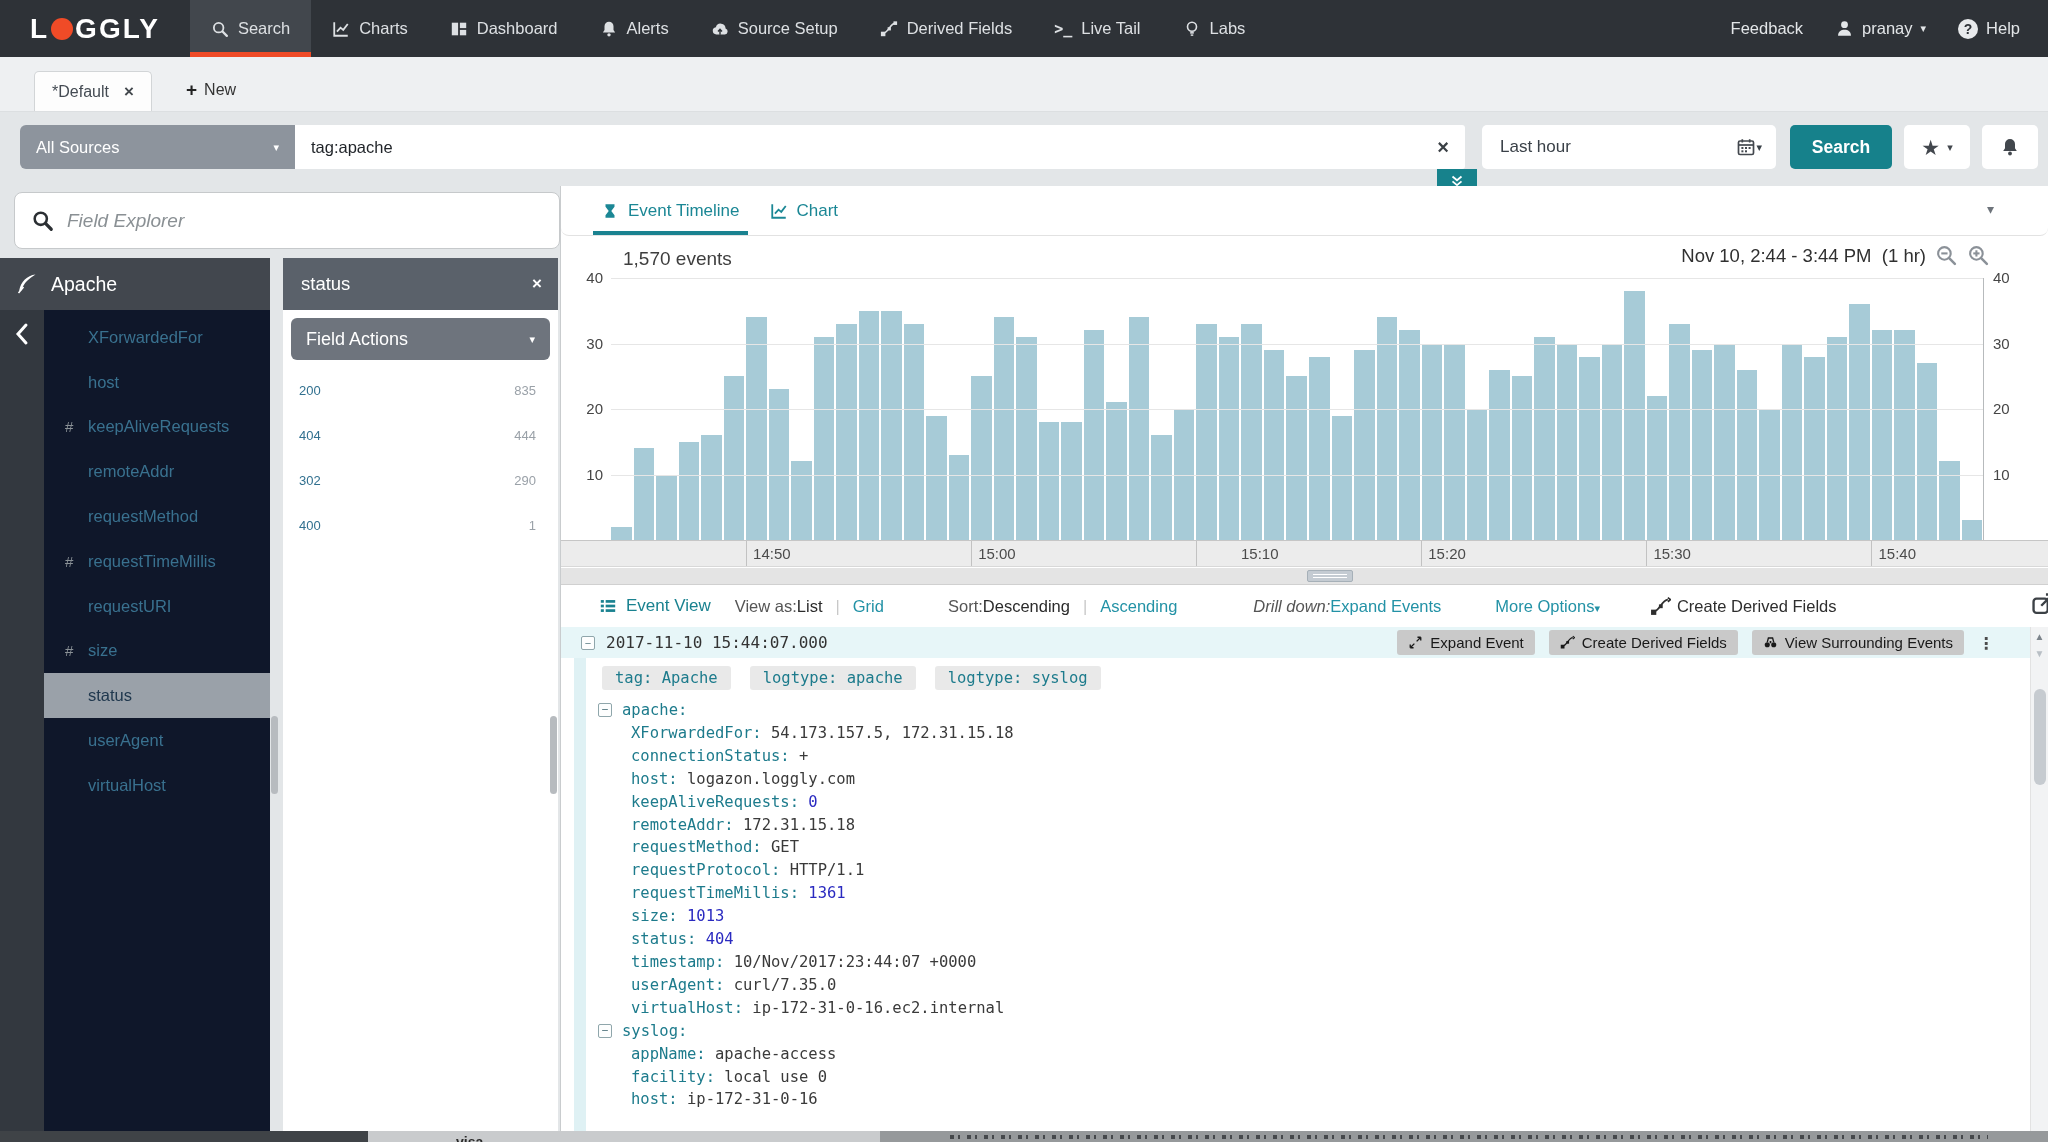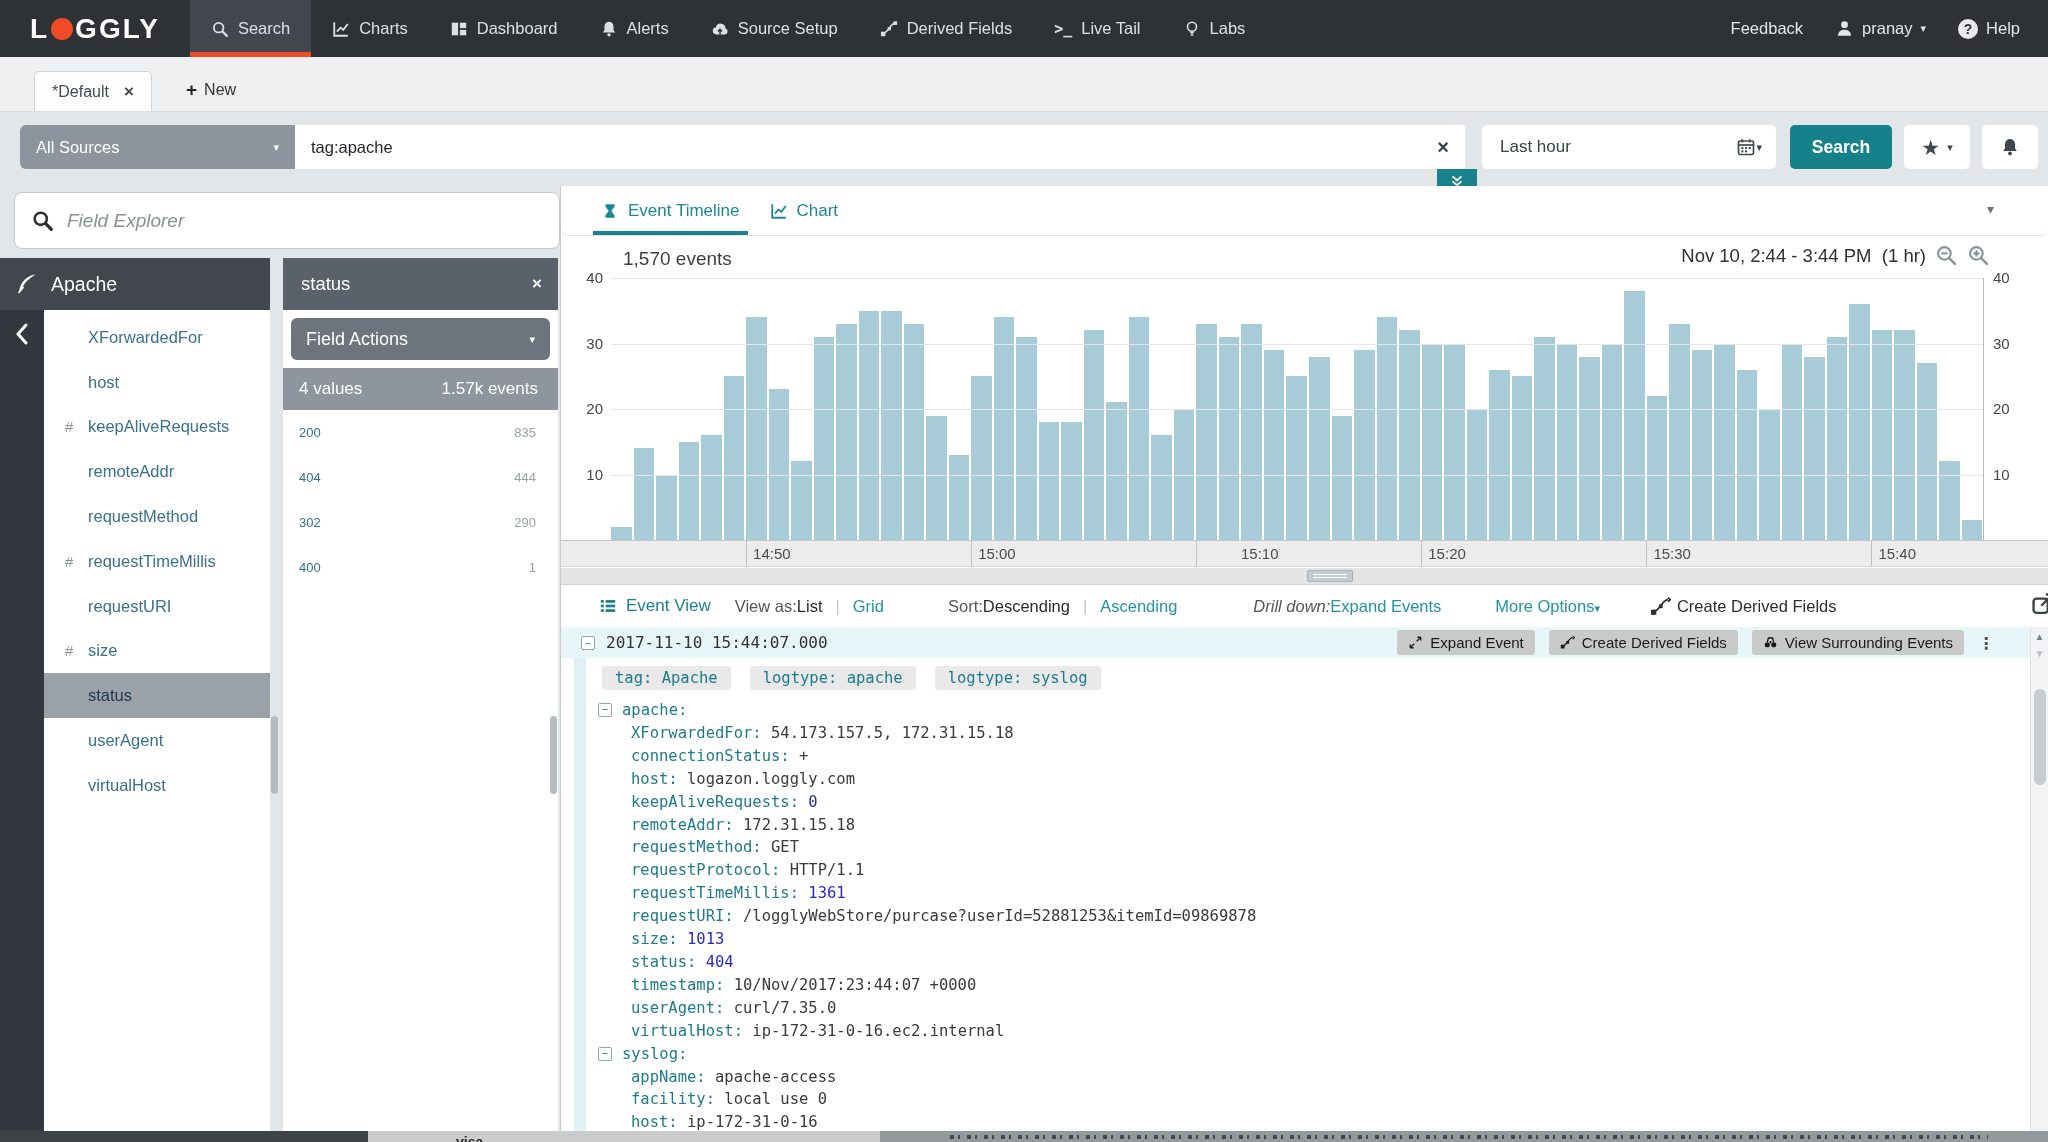--- a/index.html
+++ b/index.html
@@ -46,21 +46,21 @@
 
   
   .fx-box { position:absolute; left:14px; top:192px; width:546px; height:57px; background:#fff; border:1px solid #c6c9cb; border-radius:8px; display:flex; align-items:center; padding:0 16px; gap:13px; color:#2b2f33; }
   .fx-box svg { width:23px; height:23px; }
   .fx-box input { flex:1; border:none; outline:none; font-style:italic; font-size:19px; color:#555; background:transparent; font-family:"Liberation Sans",sans-serif; }
   .fx-box input::placeholder { color:#8a9094; }
   .apache-hd { position:absolute; left:0; top:258px; width:270px; height:52px; background:#42474e; color:#fff; display:flex; align-items:center; gap:13px; padding-left:14px; font-size:19.5px; cursor:pointer; }
   .apache-hd svg { width:24px; height:24px; }
   .left-strip { position:absolute; left:0; top:310px; width:44px; height:821px; background:#33383f; }
   .collapse-btn { margin:12px auto; width:22px; height:24px; display:block; color:#fff; cursor:pointer; }
-  .field-list { position:absolute; left:44px; top:310px; width:226px; height:821px; background:#ffffff; padding-top:5px; }
+  .field-list { position:absolute; left:44px; top:310px; width:226px; height:821px; background:#0f172a; padding-top:5px; }
   .fl-row { height:44.8px; display:flex; align-items:center; font-size:16.5px; color:#39718f; position:relative; padding-left:44px; cursor:pointer; }
   .fl-hash { position:absolute; left:21px; color:#8a9196; font-size:15px; }
   .fl-row.sel { background:#9aa1a9; color:#20384e; }
   .fl-row.sel .fl-hash { color:#41525f; }
   .sb-thumb { position:absolute; width:7px; height:78px; top:716px; border-radius:4px; background:#b7bbbf; cursor:grab; }
 
   
   .status-panel { position:absolute; left:283px; top:258px; width:275px; height:873px; background:#fff; }
   .sp-hd { height:52px; background:#5a616a; color:#fff; display:flex; align-items:center; justify-content:space-between; padding:0 16px 0 18px; font-size:18.5px; }
   .sp-hd .tab-x { color:#fff; }
@@ -353,24 +353,20 @@
   <div class="sb-thumb" style="left:271px"></div>
 
   <div class="status-panel">
     <div class="sp-hd">
       <span>status</span>
       <span class="tab-x">×</span>
     </div>
     <div class="sp-actions">
       <span>Field Actions</span>
       <span class="caret">▾</span>
-    </div>
-    <div class="sp-vals">
-      <span>4 values</span>
-      <span>1.57k events</span>
     </div>
     <div>
         <div class="sp-row">
           <span class="v">200</span>
           <span class="c">835</span>
         </div>
         <div class="sp-row">
           <span class="v">404</span>
           <span class="c">444</span>
         </div>
@@ -608,21 +604,20 @@
             <span class="lk">apache:</span>
           </div>
           <div class="log-line field"><span class="lk">XForwardedFor: </span><span class="lv">54.173.157.5, 172.31.15.18</span></div>
           <div class="log-line field"><span class="lk">connectionStatus: </span><span class="lv">+</span></div>
           <div class="log-line field"><span class="lk">host: </span><span class="lv">logazon.loggly.com</span></div>
           <div class="log-line field"><span class="lk">keepAliveRequests: </span><span class="lv num">0</span></div>
           <div class="log-line field"><span class="lk">remoteAddr: </span><span class="lv">172.31.15.18</span></div>
           <div class="log-line field"><span class="lk">requestMethod: </span><span class="lv">GET</span></div>
           <div class="log-line field"><span class="lk">requestProtocol: </span><span class="lv">HTTP/1.1</span></div>
           <div class="log-line field"><span class="lk">requestTimeMillis: </span><span class="lv num">1361</span></div>
-          <div class="log-line field"><span class="lk">requestURI: </span><span class="lv">/logglyWebStore/purcase?userId=52881253&amp;itemId=09869878</span></div>
           <div class="log-line field"><span class="lk">size: </span><span class="lv num">1013</span></div>
           <div class="log-line field"><span class="lk">status: </span><span class="lv num">404</span></div>
           <div class="log-line field"><span class="lk">timestamp: </span><span class="lv">10/Nov/2017:23:44:07 +0000</span></div>
           <div class="log-line field"><span class="lk">userAgent: </span><span class="lv">curl/7.35.0</span></div>
           <div class="log-line field"><span class="lk">virtualHost: </span><span class="lv">ip-172-31-0-16.ec2.internal</span></div>
           <div class="log-line section">
             <span class="minus-box">−</span>
             <span class="lk">syslog:</span>
           </div>
           <div class="log-line field"><span class="lk">appName: </span><span class="lv">apache-access</span></div>

